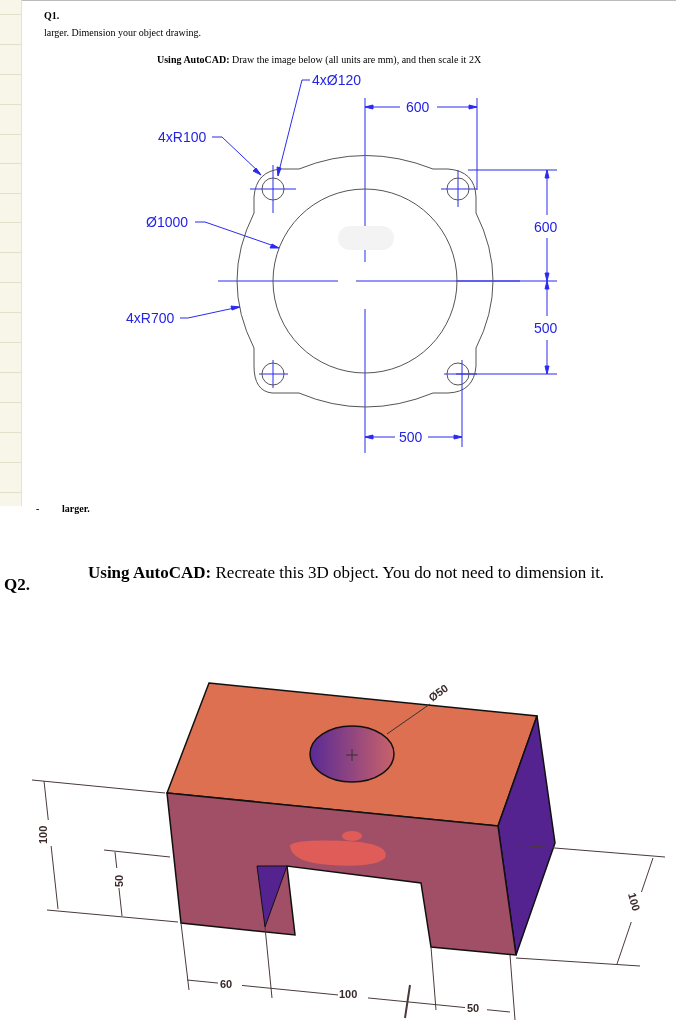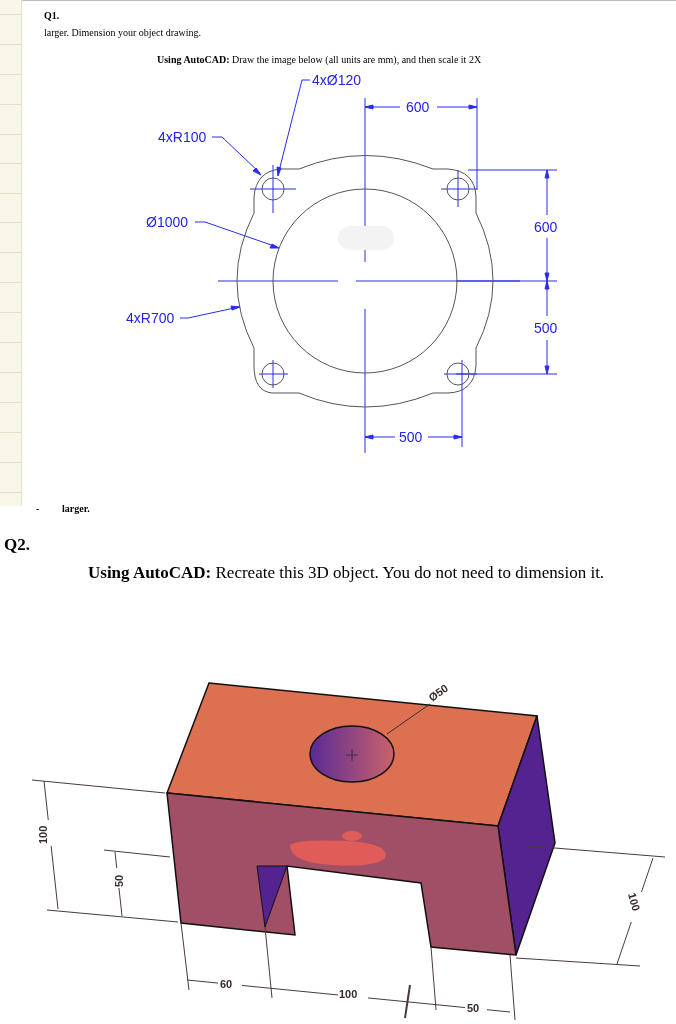--- a/index.html
+++ b/index.html
@@ -111,21 +111,21 @@
     <text class="cadlbl" x="534" y="232">600</text>
     <text class="cadlbl" x="534" y="333">500</text>
     <text class="cadlbl" x="399" y="442">500</text>
   </g>
 </svg>
 <div class="smudge" style="left:338px; top:226px; width:56px; height:24px;"></div>
 
 <div class="txt b" style="left:36px; top:500px;">-</div>
 <div class="txt b" style="left:62px; top:500px;">larger.</div>
 
-<div class="txt b" style="left:4px; top:536px; font-size:17px;">Q2.</div>
+<div class="txt b" style="left:4px; top:576px; font-size:17px;">Q2.</div>
 <div class="txt" style="left:88px; top:564px; font-size:17px;"><span class="b">Using AutoCAD:</span><span> Recreate this 3D object. You do not need to dimension it.</span></div>
 
 <svg width="676" height="1024">
   <defs>
     <linearGradient id="holegrad" x1="0" y1="0" x2="1" y2="0">
       <stop offset="0" stop-color="#5a2a95"></stop>
       <stop offset="1" stop-color="#c9626a"></stop>
     </linearGradient>
   </defs>
 

